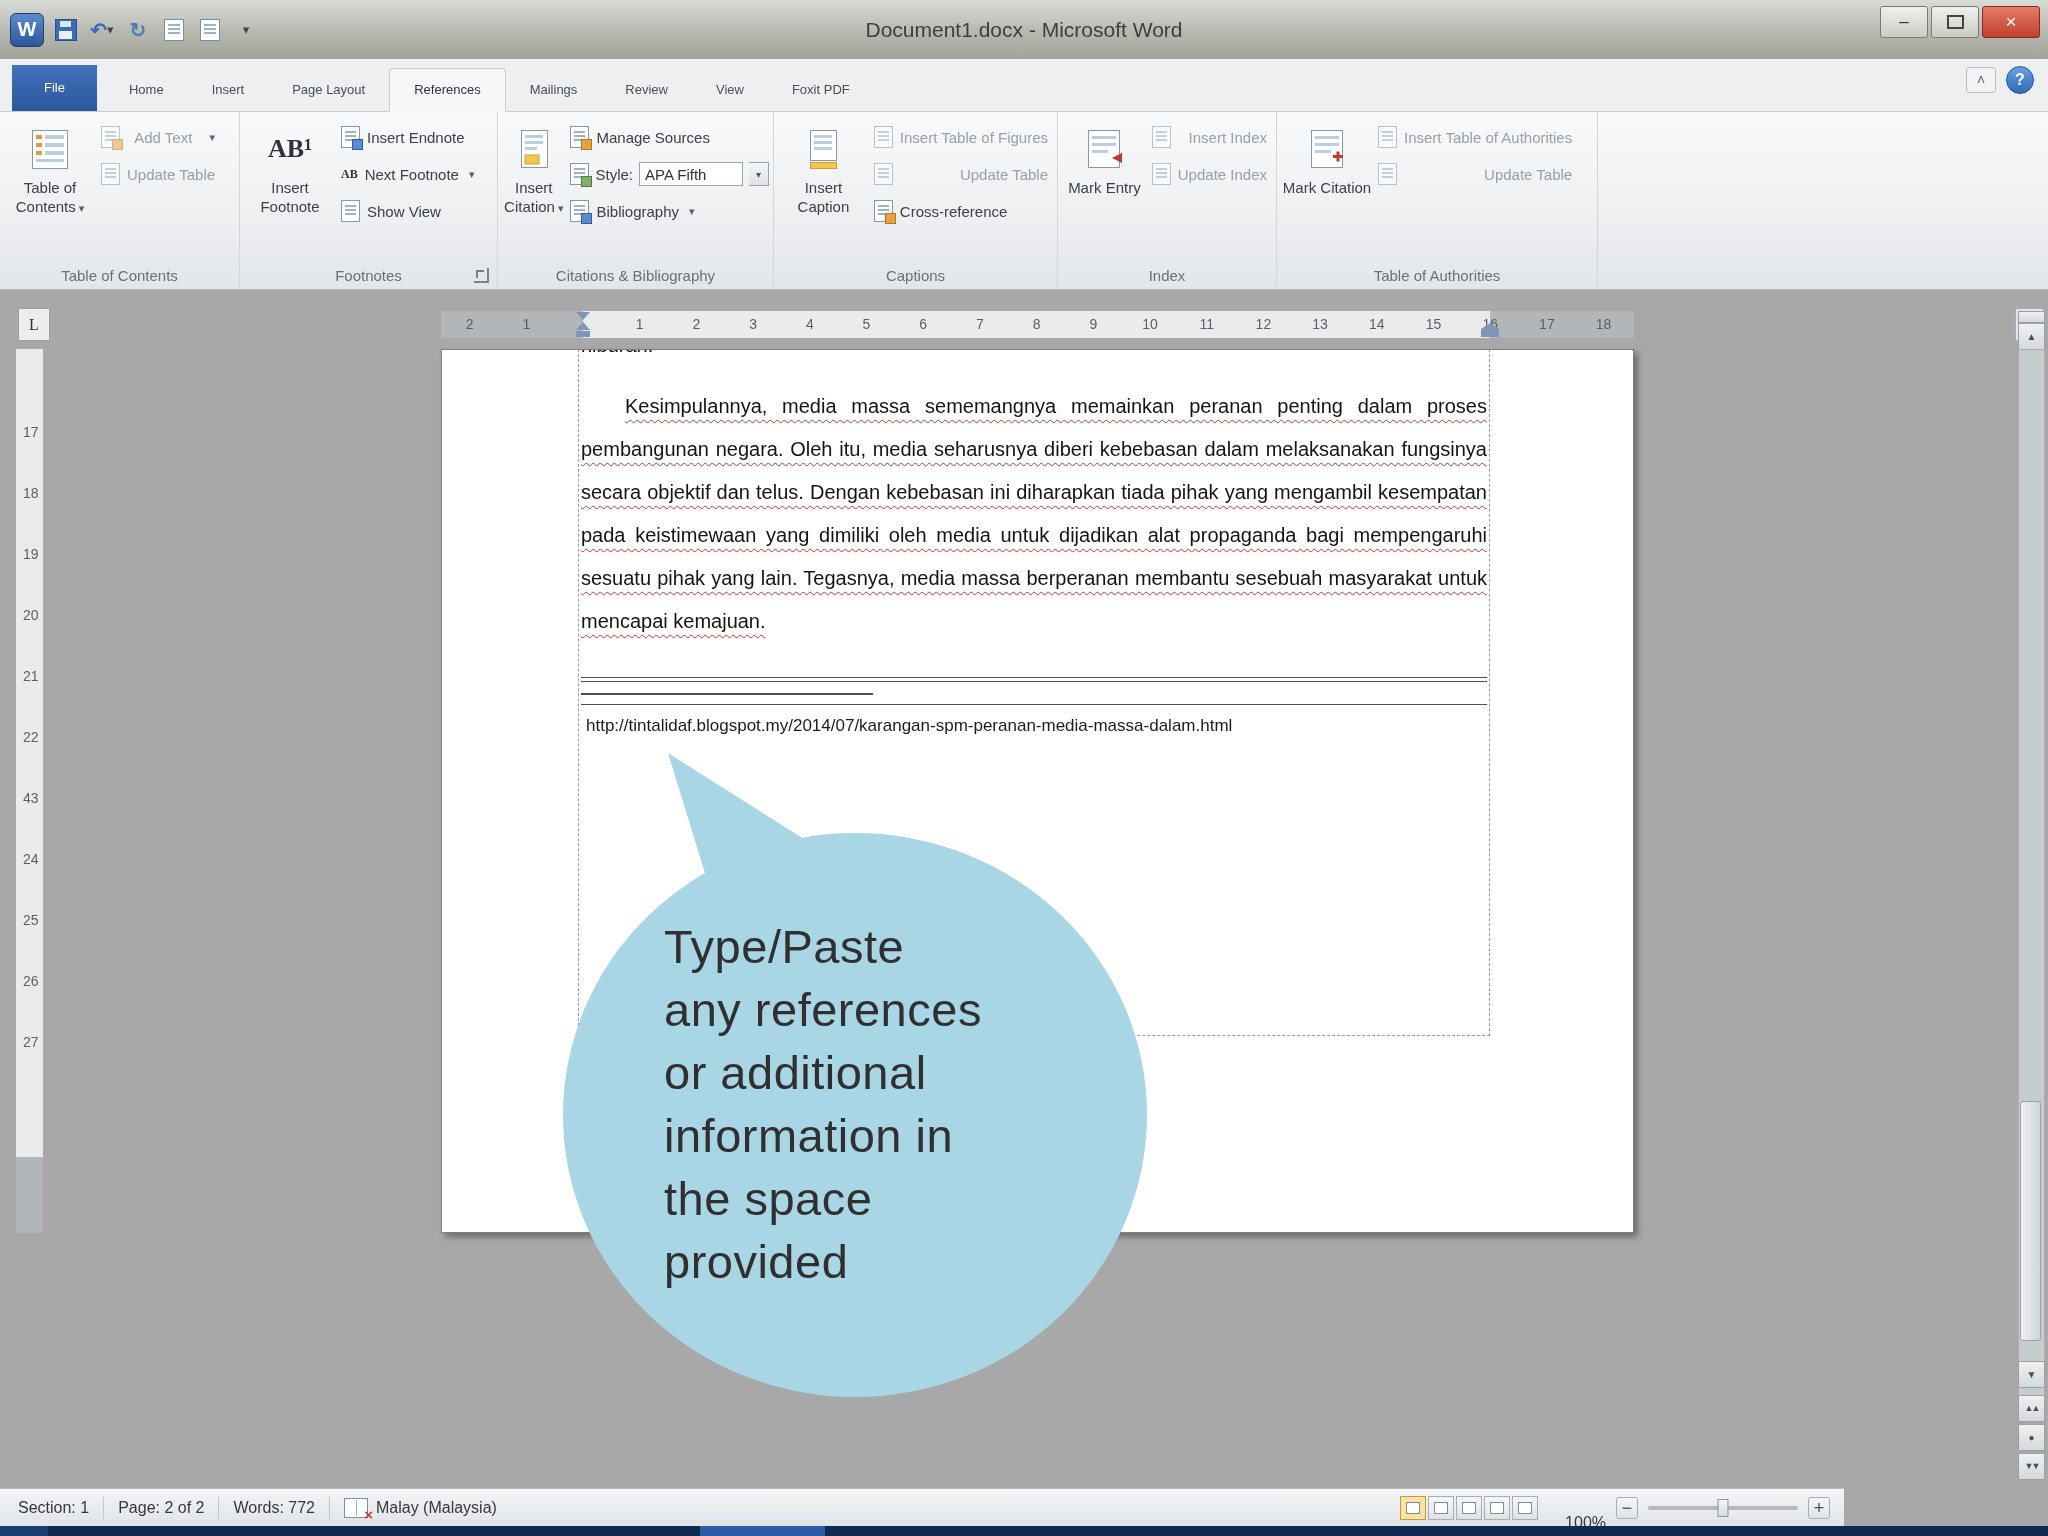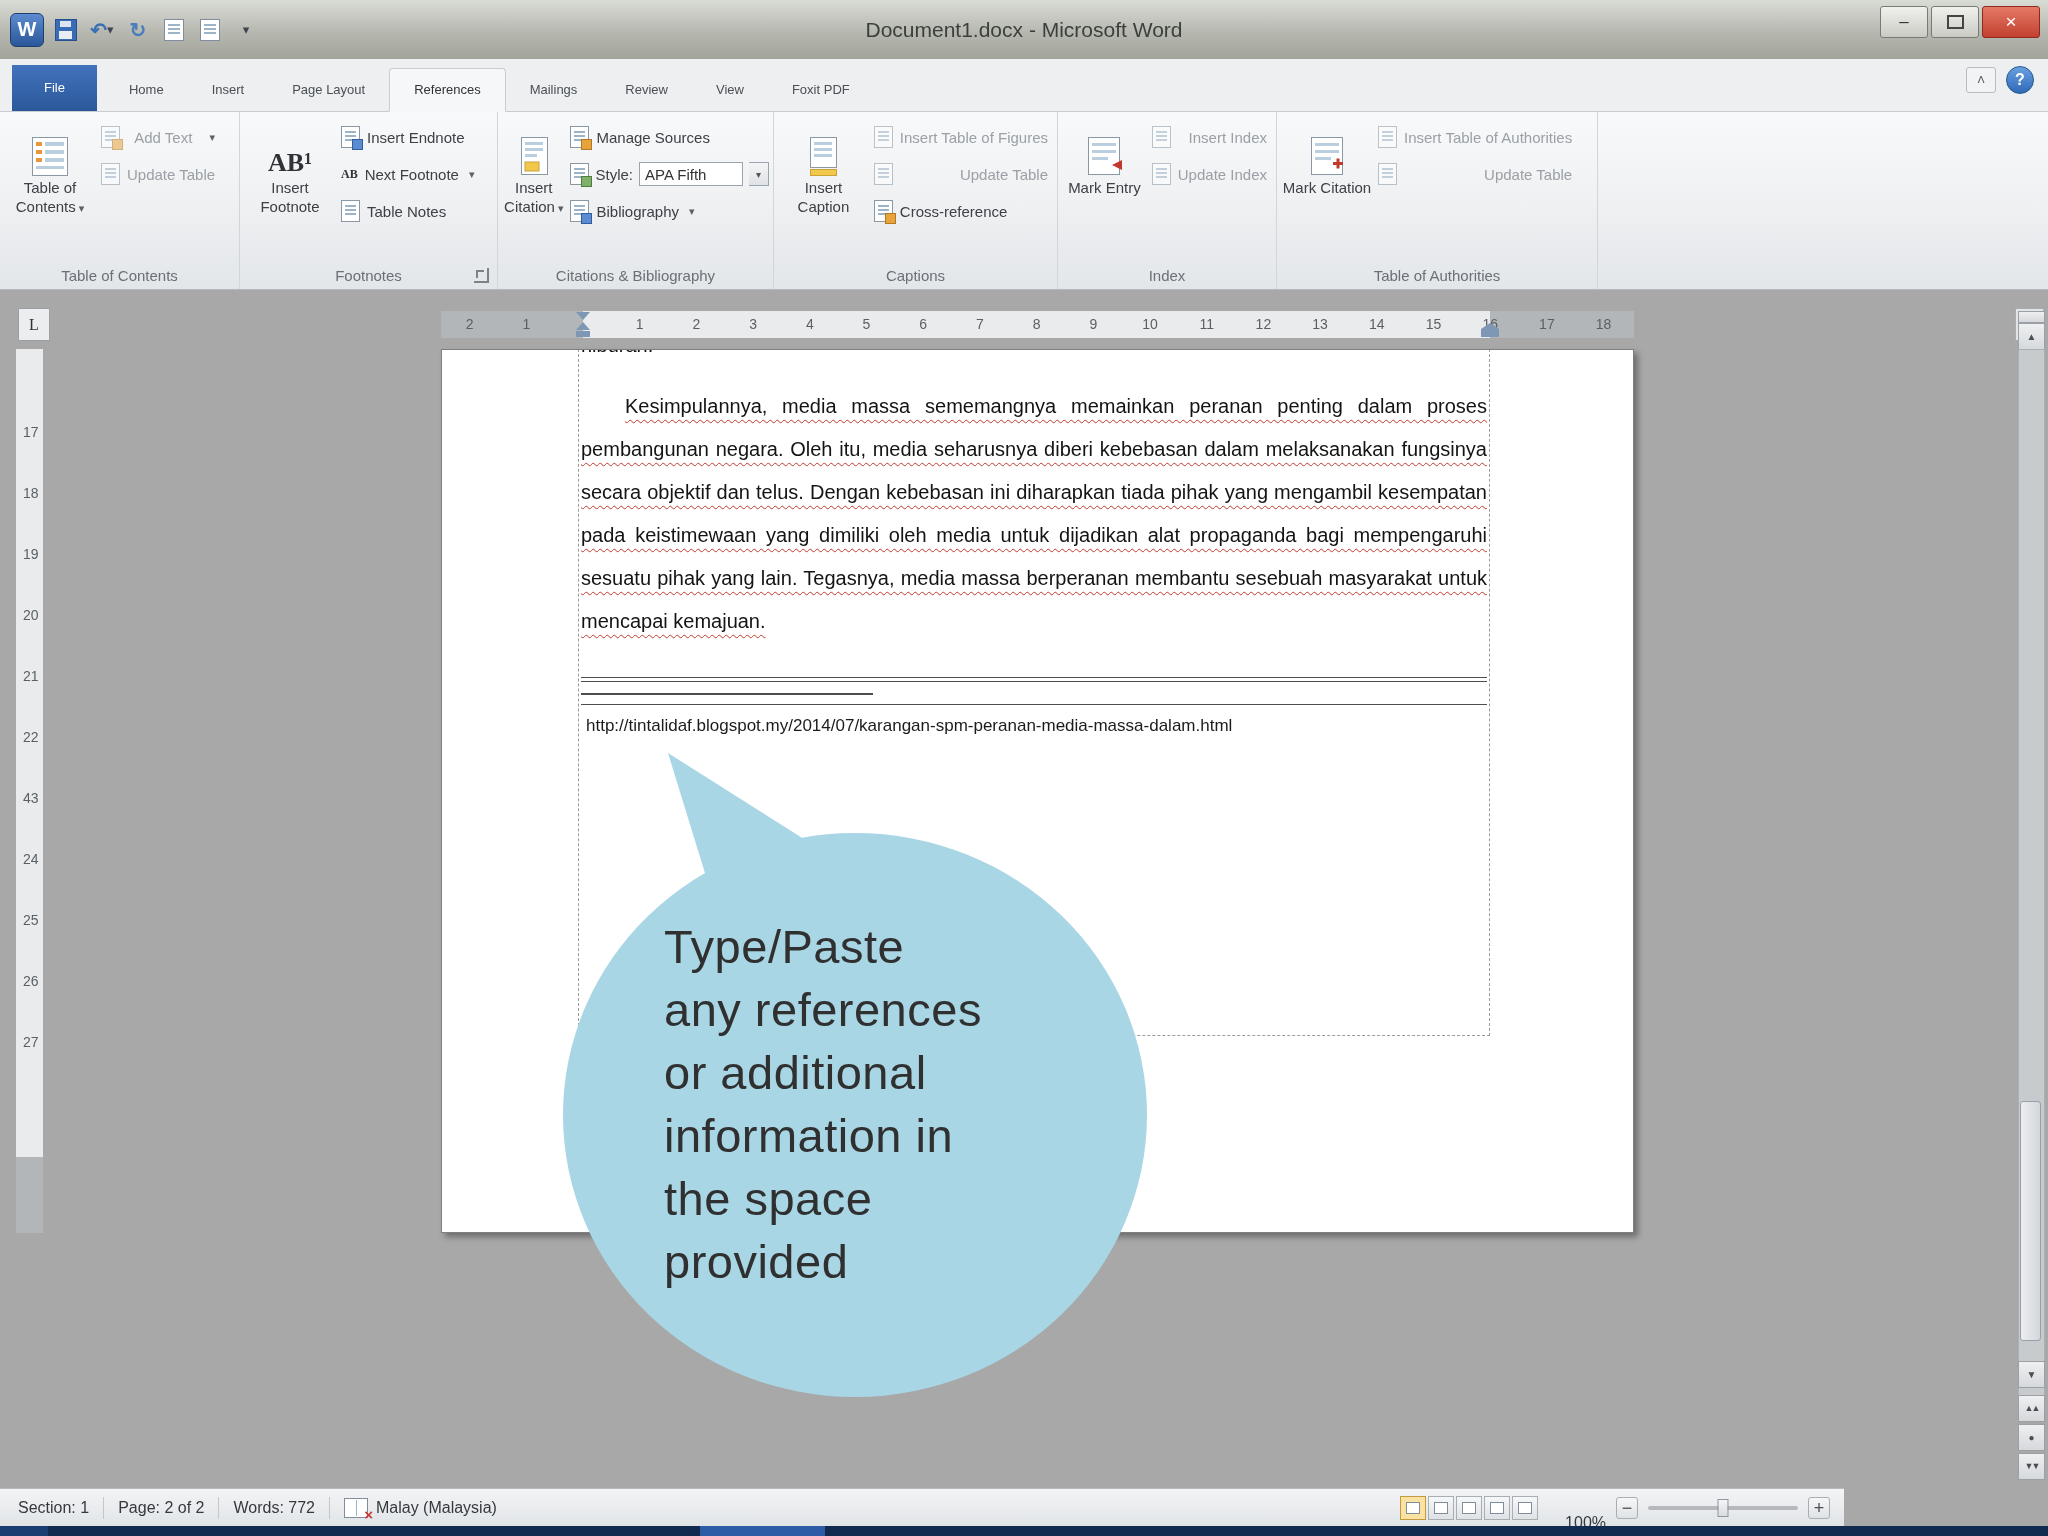--- a/index.html
+++ b/index.html
@@ -53,21 +53,21 @@
     padding:4px 4px 0 4px;box-sizing:border-box;}
   .gcontent{display:flex;flex:1;}
   .glabel{height:27px;display:flex;align-items:center;justify-content:center;gap:8px;
     font-size:15px;color:#6a7077;position:relative;}
   .launcher{position:absolute;right:4px;bottom:6px;width:13px;height:13px;
     border-right:2px solid #7a828a;border-bottom:2px solid #7a828a;}
   .launcher:before{content:"";position:absolute;left:2px;top:2px;width:6px;height:6px;
     border-left:2px solid #7a828a;border-top:2px solid #7a828a;}
   .bigbtn{width:92px;display:flex;flex-direction:column;align-items:center;padding-top:4px;
     font-size:15px;color:#3d4146;text-align:center;border-radius:3px;}
-  .bigbtn .bicon{height:58px;display:flex;align-items:flex-end;justify-content:center;}
+  .bigbtn .bicon{height:58px;display:flex;align-items:center;justify-content:center;}
   .bigbtn .blbl{line-height:19px;}
   .dd{font-size:11px;color:#5a6068;margin-left:3px;}
   .smallcol{display:flex;flex-direction:column;padding-top:8px;gap:11px;}
   .smallbtn{display:flex;align-items:center;gap:7px;font-size:15px;color:#3d4146;height:26px;
     padding:0 5px;border-radius:3px;white-space:nowrap;}
   .smallbtn.disabled{color:#9aa0a6;justify-content:space-between;}
   .smallbtn.disabled .mi{opacity:.55;}
   .mi{flex:0 0 auto;width:17px;height:20px;background:#fff;border:1px solid #8a97a5;position:relative;}
   .mi:before{content:"";position:absolute;left:3px;right:3px;top:4px;height:2px;background:#9db3c8;
     box-shadow:0 4px 0 #9db3c8,0 8px 0 #9db3c8;}
@@ -270,21 +270,21 @@
             <span class="mi blue"></span>
             <span>Insert Endnote</span>
           </div>
         <div class="smallbtn">
             <span class="ab-small">AB</span>
             <span>Next Footnote</span>
             <span class="dd">▾</span>
           </div>
         <div class="smallbtn">
             <span class="mi"></span>
-            <span>Table Notes</span>
+            <span>Show View</span>
           </div>
       </div>
     </div>
     <div class="glabel">
         <span>Footnotes</span>
       <span class="launcher"></span>
     </div>
   </div>
 
   <div class="group" style="width:276px">

